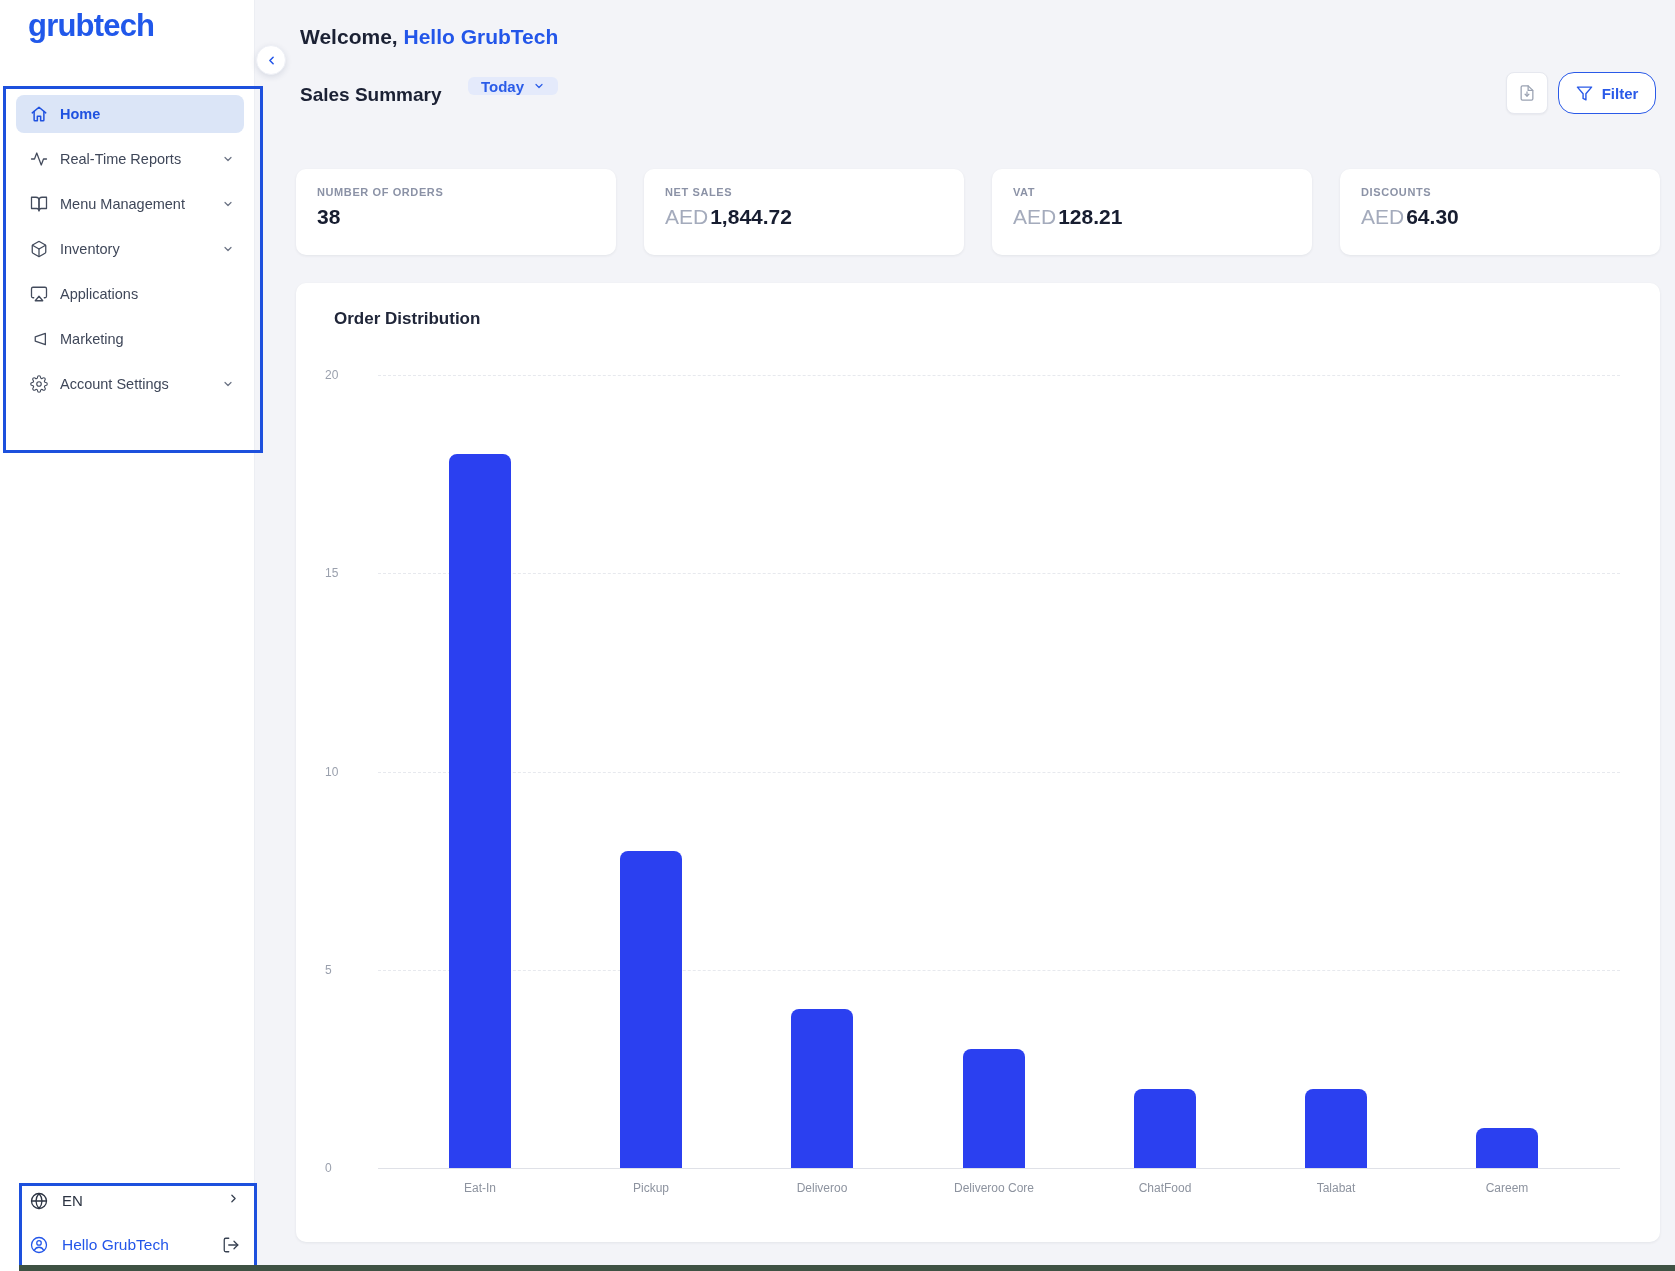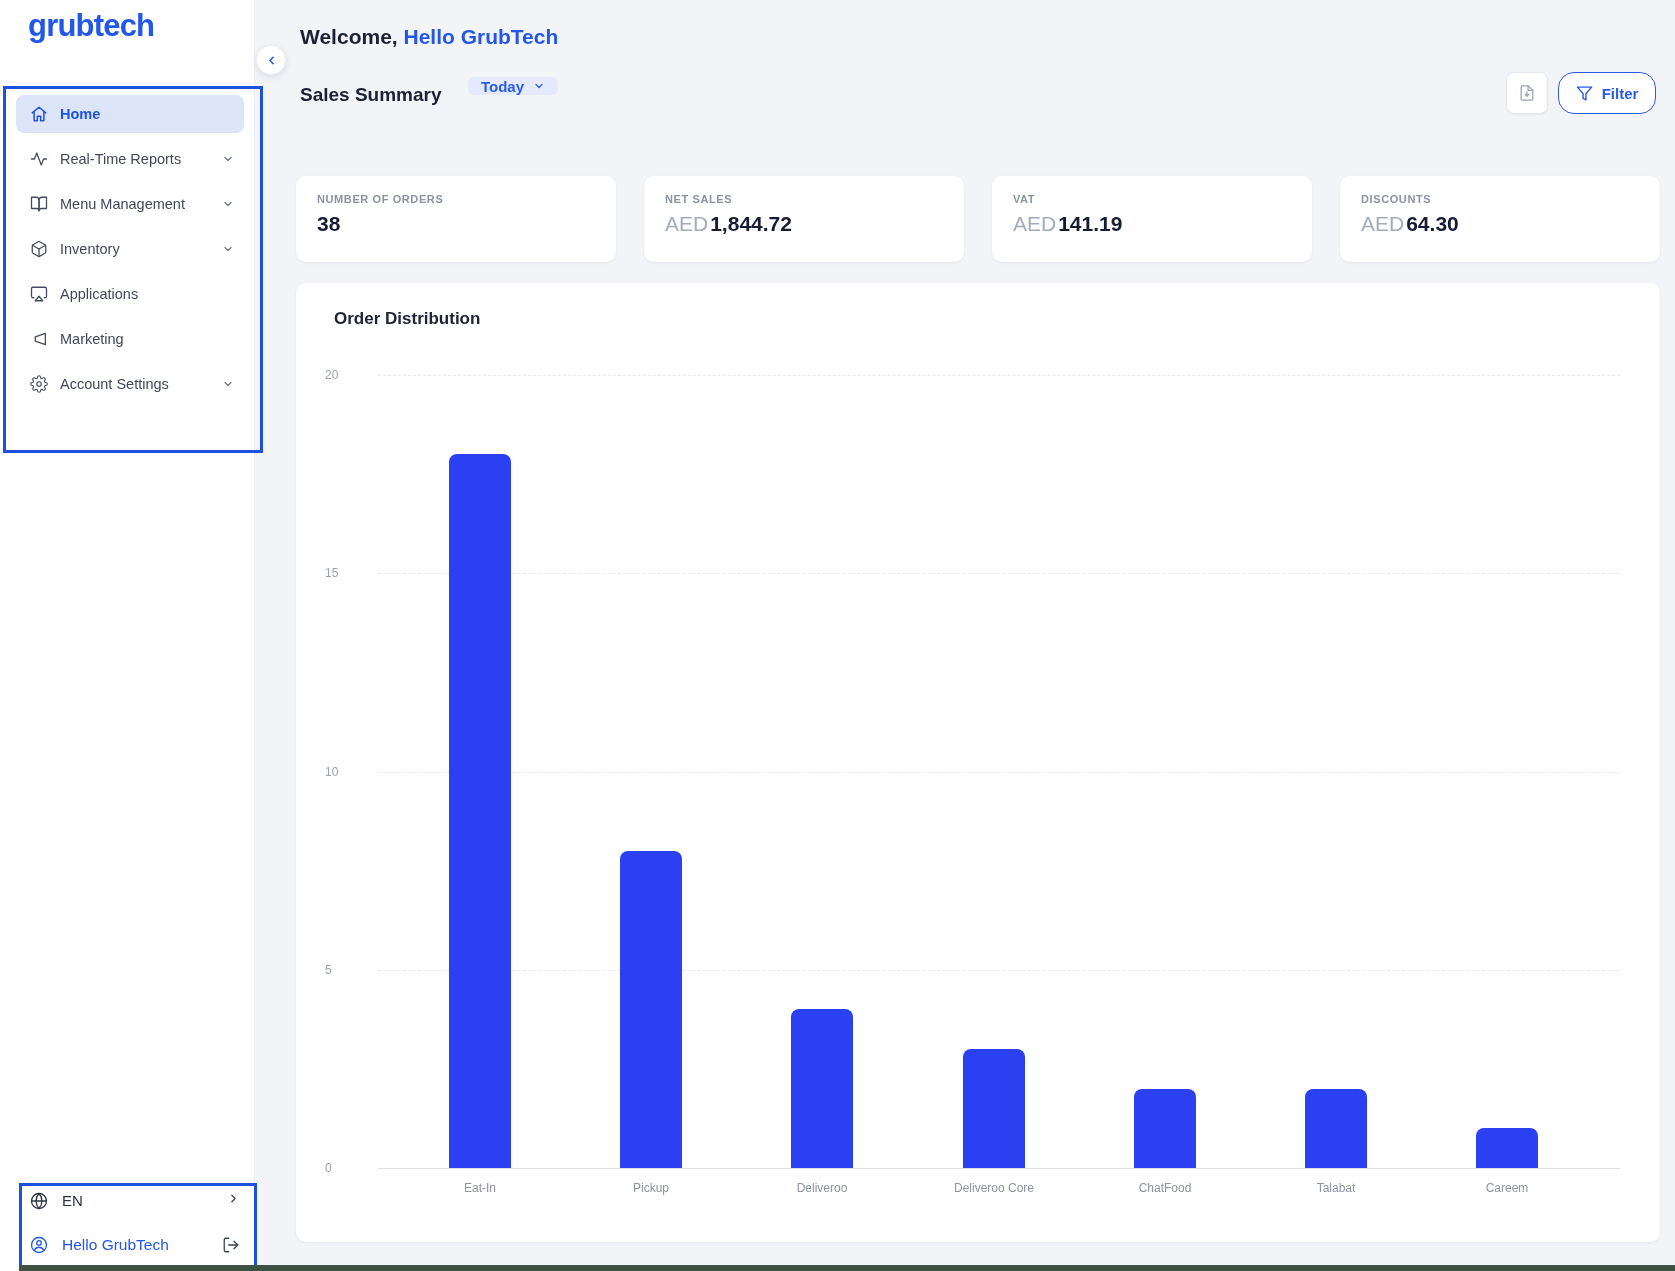--- a/index.html
+++ b/index.html
@@ -44,21 +44,21 @@
   .today-chip { position:absolute; left:468px; top:77px; height:18px; padding:0 13px; border-radius:6px;
     background:#e4eafb; color:#2a5ce8; font-size:15px; font-weight:600; display:flex; align-items:center; gap:9px; cursor:pointer; }
   .export-btn { position:absolute; left:1506px; top:72px; width:42px; height:42px; background:#fff; border:1px solid #e6e8ef;
     border-radius:8px; display:flex; align-items:center; justify-content:center; color:#9aa2b2;
     box-shadow:0 1px 2px rgba(16,24,40,.05); cursor:pointer; }
   .filter-btn { position:absolute; left:1558px; top:72px; width:98px; height:42px; background:#fff; border:1.6px solid #2a5ae8;
     border-radius:16px; display:flex; align-items:center; justify-content:center; gap:9px; color:#2a5ae8;
     font-size:15px; font-weight:600; cursor:pointer; }
 
   
-  .stats { position:absolute; left:296px; top:176px; width:1364px; display:flex; gap:28px; }
+  .stats { position:absolute; left:296px; top:169px; width:1364px; display:flex; gap:28px; }
   .stat-card { flex:1; height:86px; background:#fff; border-radius:10px; box-shadow:0 1px 3px rgba(16,24,40,.07); padding:17px 21px; }
   .stat-label { font-size:11px; font-weight:700; letter-spacing:.6px; color:#8b92a6; }
   .stat-value { margin-top:7px; font-size:21px; font-weight:700; color:#171d30; }
   .stat-value .prefix { color:#a4abbc; font-weight:500; margin-right:2px; }
 
   
   .chart-card { position:absolute; left:296px; top:283px; width:1364px; height:959px; background:#fff; border-radius:10px;
     box-shadow:0 1px 3px rgba(16,24,40,.07); }
   .chart-title { position:absolute; left:38px; top:26px; font-size:17px; font-weight:700; color:#202639; }
   .gridline { position:absolute; height:0; border-top:1px dashed #e7e9ee; }
@@ -243,21 +243,21 @@
     <div class="stat-card">
       <div class="stat-label">NUMBER OF ORDERS</div>
       <div class="stat-value"><span>38</span></div>
     </div>
     <div class="stat-card">
       <div class="stat-label">NET SALES</div>
       <div class="stat-value"><span class="prefix">AED</span><span>1,844.72</span></div>
     </div>
     <div class="stat-card">
       <div class="stat-label">VAT</div>
-      <div class="stat-value"><span class="prefix">AED</span><span>141.19</span></div>
+      <div class="stat-value"><span class="prefix">AED</span><span>128.21</span></div>
     </div>
     <div class="stat-card">
       <div class="stat-label">DISCOUNTS</div>
       <div class="stat-value"><span class="prefix">AED</span><span>64.30</span></div>
     </div>
   </div>
 
 <div class="chart-card" id="chart-root">
   <div class="chart-title">Order Distribution</div>
 <div class="gridline" style="left: 82px; top: 92px; width: 1242px;"></div>

